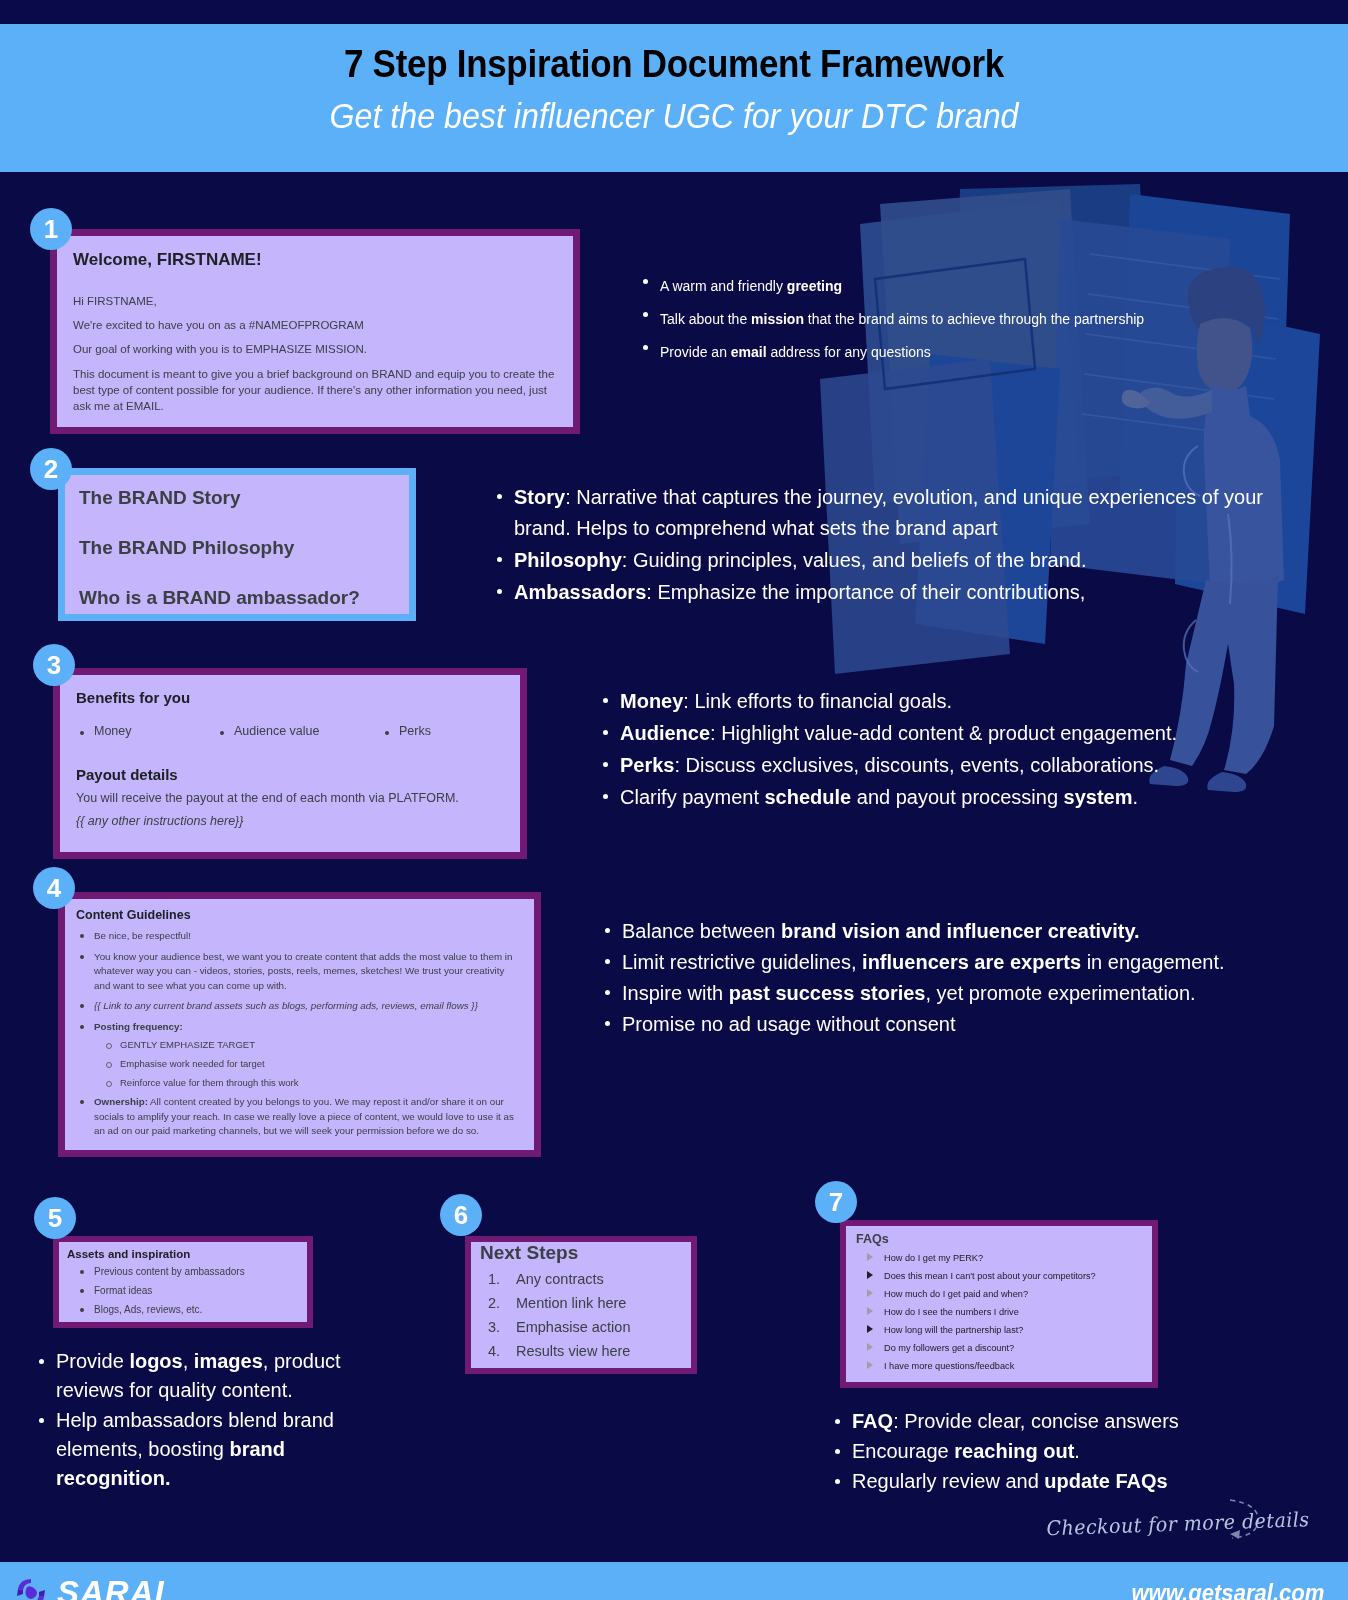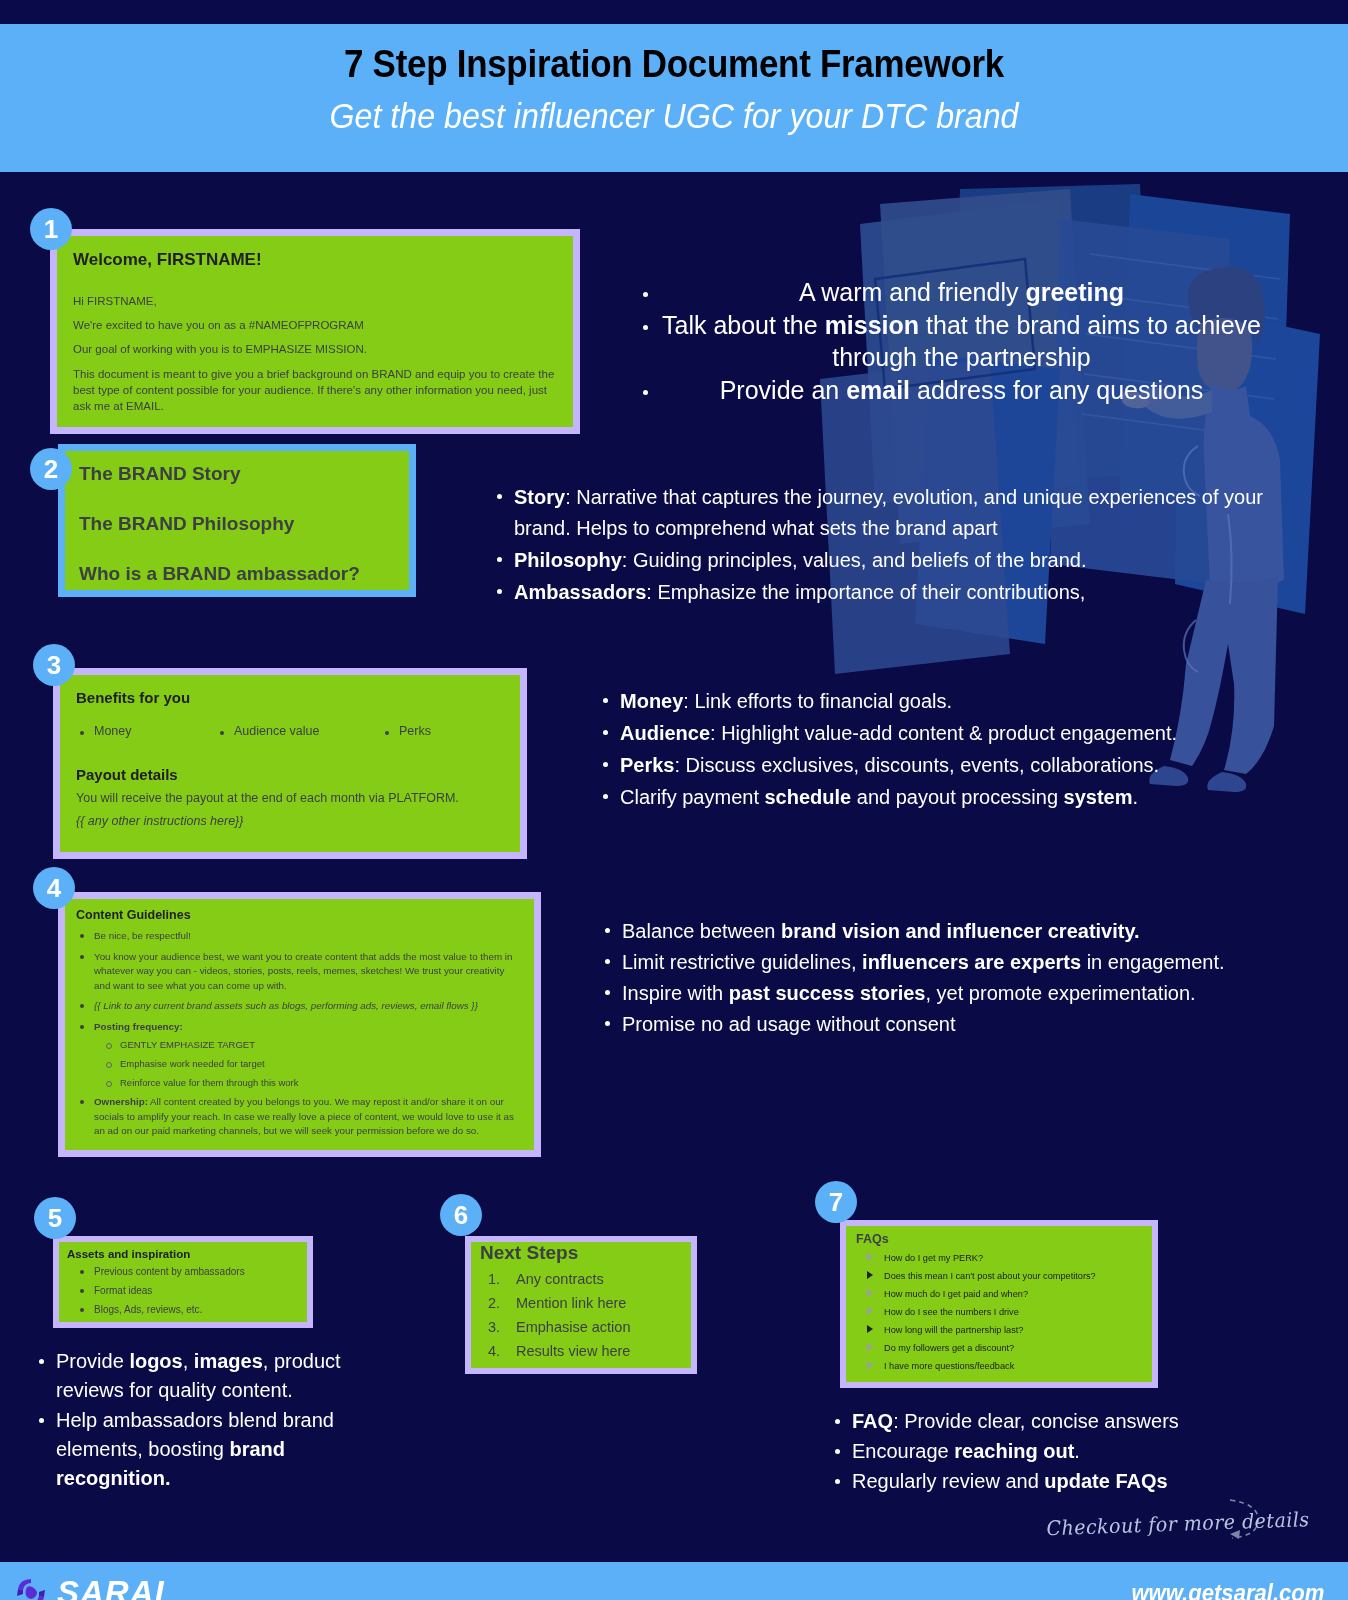--- a/index.html
+++ b/index.html
@@ -69,22 +69,22 @@
     display: flex;
     align-items: center;
     justify-content: center;
     z-index: 12;
     font-family: "Liberation Sans", sans-serif;
   }
 
   
   .doc-card {
     position: absolute;
-    background: #84cc16;
-    border: 7px solid #c4b5fd;
+    background: #c4b5fd;
+    border: 7px solid #701a75;
     z-index: 10;
     overflow: hidden;
   }
   .doc-inner { padding: 10px 12px; }
   .doc-card .h1 {
     font-weight: bold;
     color: #202124;
   }
   .doc-card .p { color: #3c4043; }
 
@@ -254,30 +254,30 @@
   <div class="step-badge" style="left:30px; top:184px;">1</div>
   <div class="doc-card" style="left:50px; top:205px; width:530px; height:205px;">
     <div class="doc-inner" style="padding:14px 16px;">
       <div class="h1" style="font-size:17px; margin-bottom:22px;">Welcome, FIRSTNAME!</div>
       <div class="p" style="font-size:11.5px; line-height:19px;">Hi FIRSTNAME,</div>
       <div class="p" style="font-size:11.5px; line-height:19px; margin-top:5px;">We're excited to have you on as a #NAMEOFPROGRAM</div>
       <div class="p" style="font-size:11.5px; line-height:19px; margin-top:5px;">Our goal of working with you is to EMPHASIZE MISSION.</div>
       <div class="p" style="font-size:11.5px; line-height:16px; margin-top:7px;">This document is meant to give you a brief background on BRAND and equip you to create the best type of content possible for your audience. If there's any other information you need, just ask me at EMAIL.</div>
     </div>
   </div>
-  <div class="bullets" style="left:638px; top:252px; width:625px; font-size:25px; line-height:32px;text-align:center;">
+  <div class="bullets" style="left:638px; top:246px; width:625px; font-size:14px; line-height:32px;">
     <ul>
       <li>A warm and friendly <b>greeting</b></li>
       <li>Talk about the <b>mission</b> that the brand aims to achieve through the partnership</li>
       <li>Provide an <b>email</b> address for any questions</li>
     </ul>
   </div>
 
   <div class="step-badge" style="left:30px; top:424px;">2</div>
-  <div class="doc-card" style="left:58px; top:420px; width:358px; height:153px; border-color:#5cb0f7;">
+  <div class="doc-card" style="left:58px; top:444px; width:358px; height:153px; border-color:#5cb0f7;">
     <div class="doc-inner" style="padding:12px 14px;">
       <div class="h1" style="font-size:19px; color:#3c4043;">The BRAND Story</div>
       <div class="h1" style="font-size:19px; color:#3c4043; margin-top:28px;">The BRAND Philosophy</div>
       <div class="h1" style="font-size:19px; color:#3c4043; margin-top:28px;">Who is a BRAND ambassador?</div>
     </div>
   </div>
   <div class="bullets" style="left:492px; top:458px; width:790px; font-size:20px; line-height:31px;">
     <ul>
       <li><b>Story</b>: Narrative that captures the journey, evolution, and unique experiences of your brand. Helps to comprehend what sets the brand apart</li>
       <li><b>Philosophy</b>: Guiding principles, values, and beliefs of the brand.</li>

